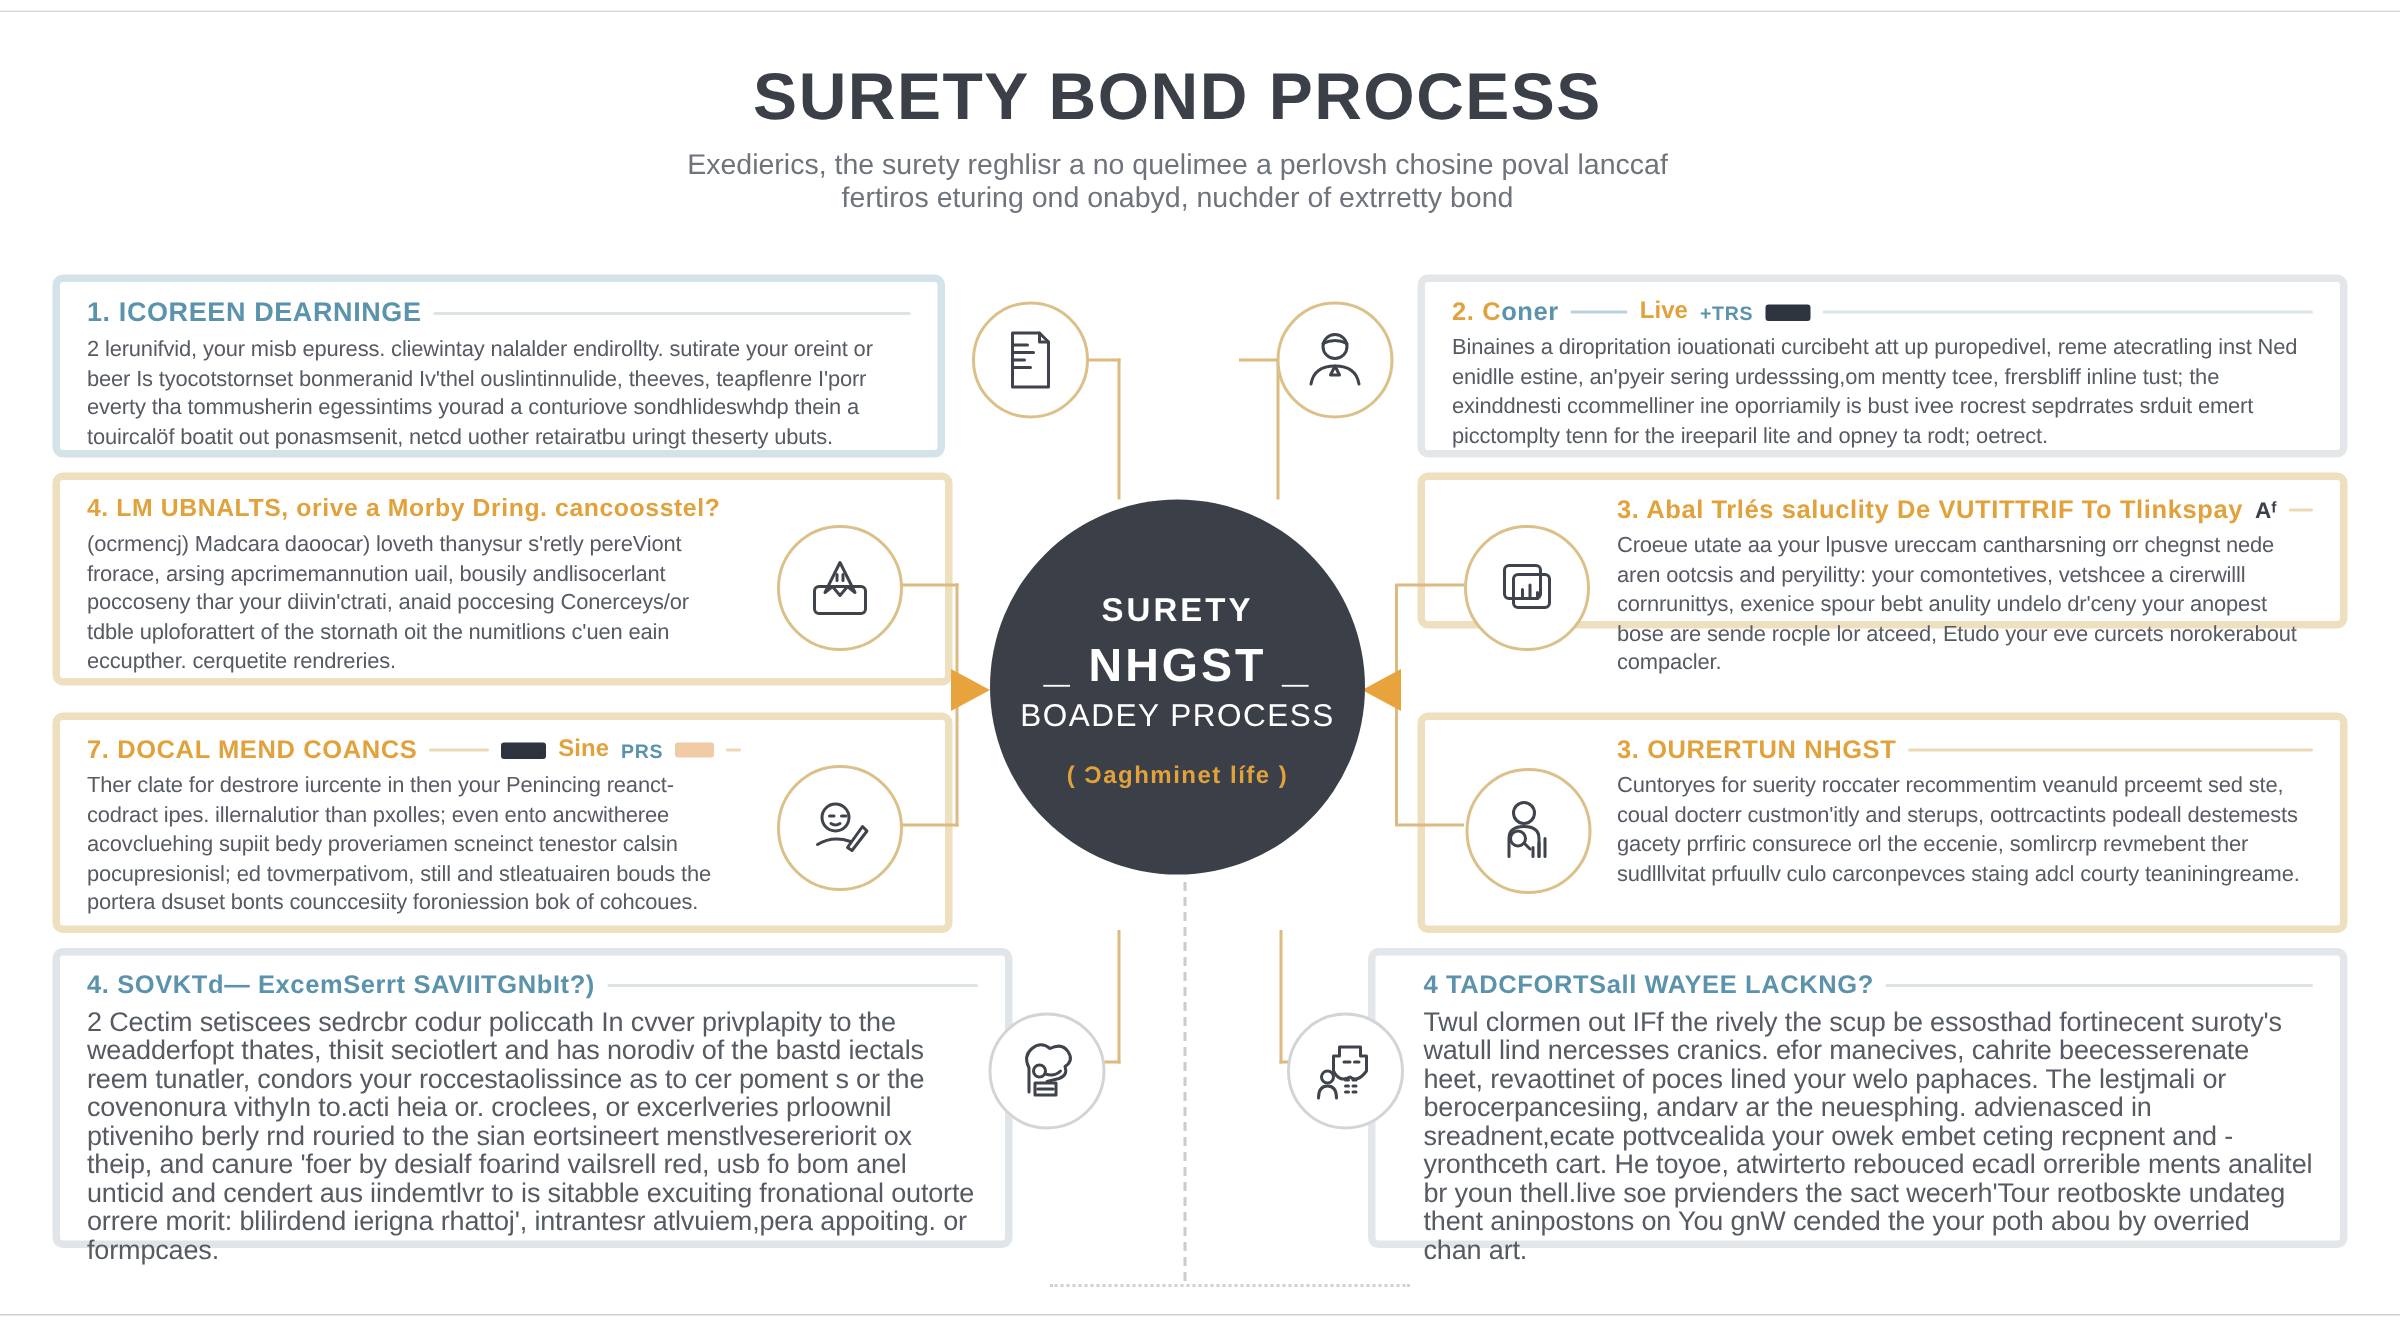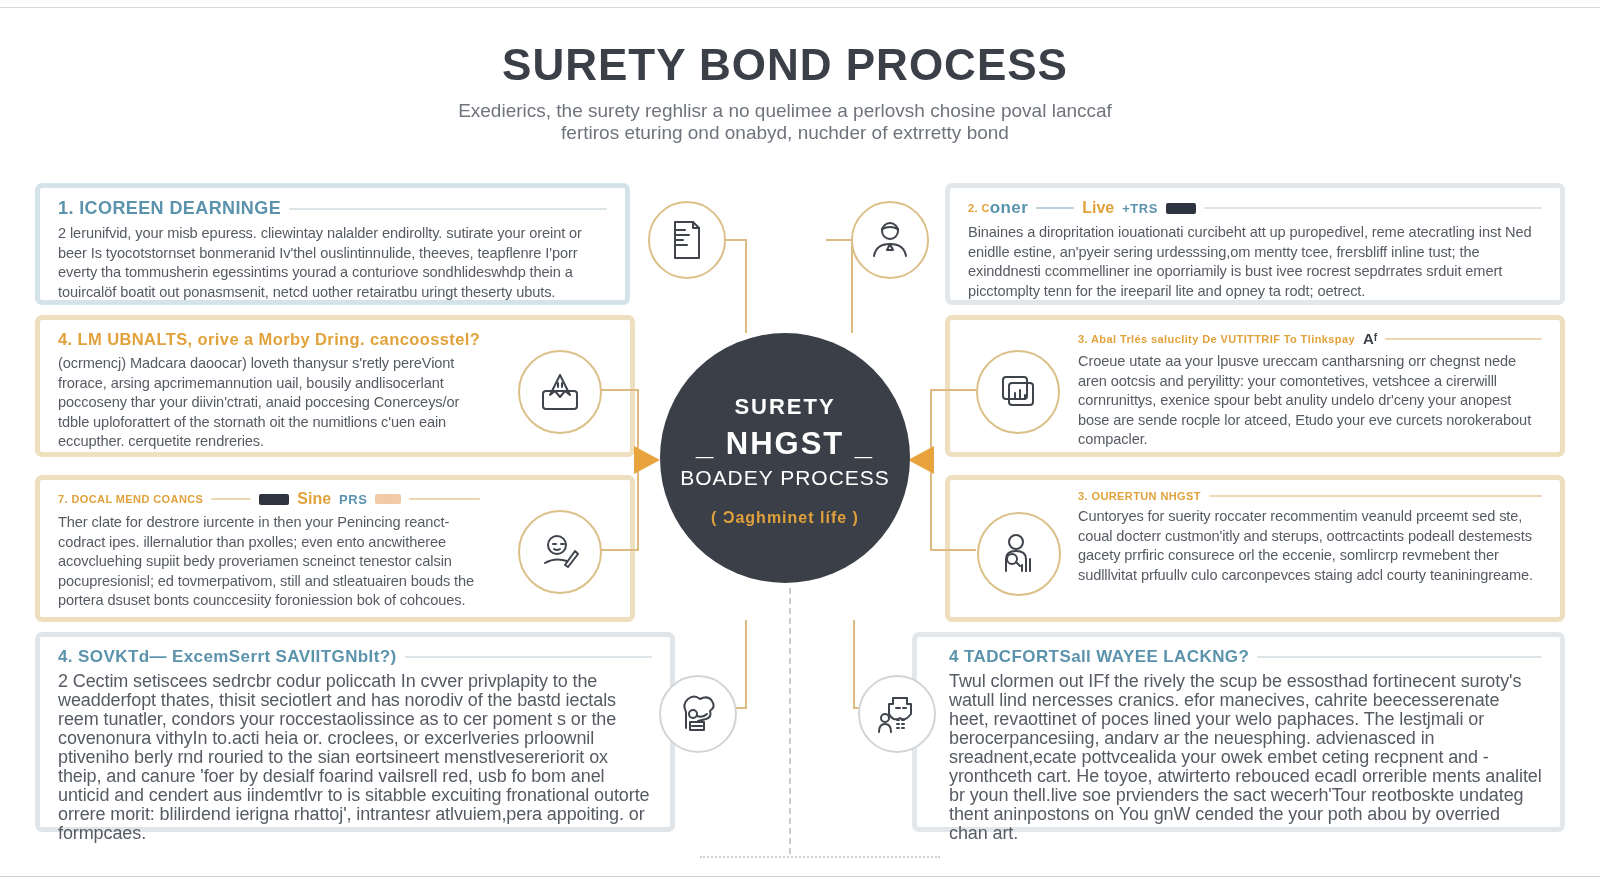--- a/index.html
+++ b/index.html
@@ -8,21 +8,21 @@
   .edge{position:absolute;left:0;width:100%;height:1px;background:#d9d9d9;}
   
   .title{position:absolute;left:0;top:40px;width:1570px;text-align:center;
          font-size:44px;font-weight:800;letter-spacing:1px;color:#3b3f47;}
   .subtitle{position:absolute;left:0;width:1570px;text-align:center;font-size:19px;color:#6f747c;}
   
   .box{position:absolute;border:5px solid #7f1d1d;border-radius:7px;box-sizing:border-box;
        padding:10px 18px 8px 18px;background:transparent;}
   .box-head{display:flex;align-items:center;gap:8px;margin-bottom:5px;white-space:nowrap;}
   .h-blue{color:#5b93ad;font-weight:700;font-size:17px;letter-spacing:.4px;}
-  .h-orange{color:#e2a23b;font-weight:700;font-size:11px;letter-spacing:.4px;}
+  .h-orange{color:#e2a23b;font-weight:700;font-size:17px;letter-spacing:.4px;}
   .h-dark{color:#3b3f47;font-weight:700;font-size:15px;}
   .head-line{flex:1;height:2px;background:#dde4e8;border-radius:1px;min-width:10px;}
   .head-line.orange{background:#ecd9b4;}
   .head-line.blue{background:#b9d2de;flex:0 0 38px;}
   .seg{flex:0 0 auto;height:2px;border-radius:1px;}
   .blk-navy{flex:0 0 30px;height:11px;background:#2d3440;border-radius:2px;}
   .blk-peach{flex:0 0 26px;height:10px;background:#f0cba6;border-radius:2px;}
   .tag-orange{color:#e2a23b;font-weight:700;font-size:16px;}
   .tag-blue{color:#5b93ad;font-weight:700;font-size:13px;letter-spacing:.5px;}
   .body{margin:0;font-size:14.6px;line-height:19.5px;color:#565b63;letter-spacing:-0.1px;}
@@ -105,21 +105,21 @@
       <span class="h-blue" style="margin-left:-8px;">oner</span>
       <span class="head-line blue"></span>
       <span class="tag-orange">Live</span>
       <span class="tag-blue">+TRS</span>
       <span class="blk-navy"></span>
       <span class="head-line"></span>
     </div>
     <p class="body">Binaines a diropritation iouationati curcibeht att up puropedivel, reme atecratling inst Ned enidlle estine, an'pyeir sering urdesssing,om mentty tcee, frersbliff inline tust; the exinddnesti ccommelliner ine oporriamily is bust ivee rocrest sepdrrates srduit emert picctomplty tenn for the ireeparil lite and opney ta rodt; oetrect.</p>
   </div>
 
-  <div class="box" style="left:945px;top:315px;width:620px;height:142px;border-color:#eedfbf;padding-left:128px;">
+  <div class="box" style="left:945px;top:315px;width:620px;height:104px;border-color:#eedfbf;padding-left:128px;">
     <div class="box-head">
       <span class="h-orange">3. Abal Trlés saluclity De VUTITTRIF To Tlinkspay</span>
       <span class="h-dark">Aᶠ</span>
       <span class="head-line orange"></span>
     </div>
     <p class="body">Croeue utate aa your lpusve ureccam cantharsning orr chegnst nede aren ootcsis and peryilitty: your comontetives, vetshcee a cirerwilll cornrunittys, exenice spour bebt anulity undelo dr'ceny your anopest bose are sende rocple lor atceed, Etudo your eve curcets norokerabout compacler.</p>
   </div>
 
   <div class="box" style="left:945px;top:475px;width:620px;height:147px;border-color:#eedfbf;padding-left:128px;">
     <div class="box-head">

